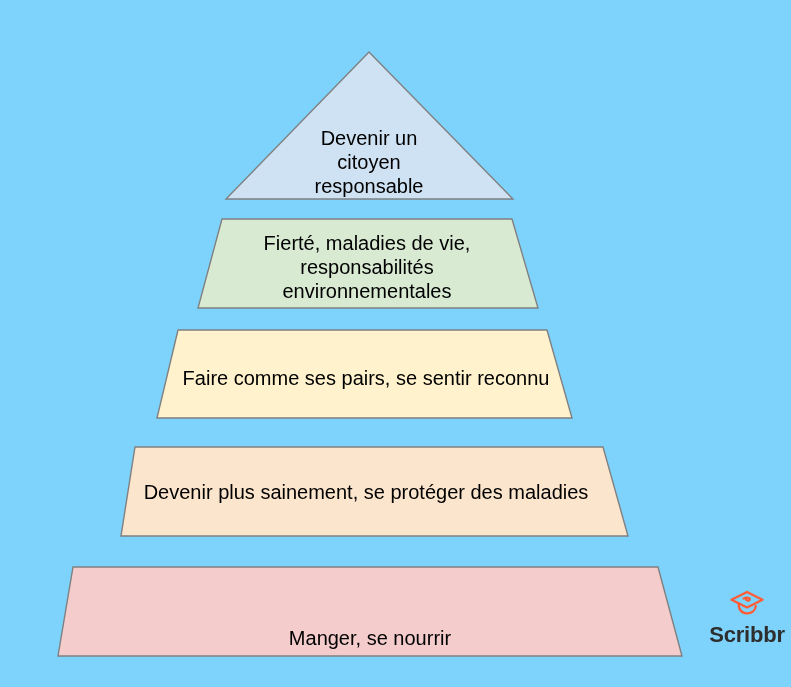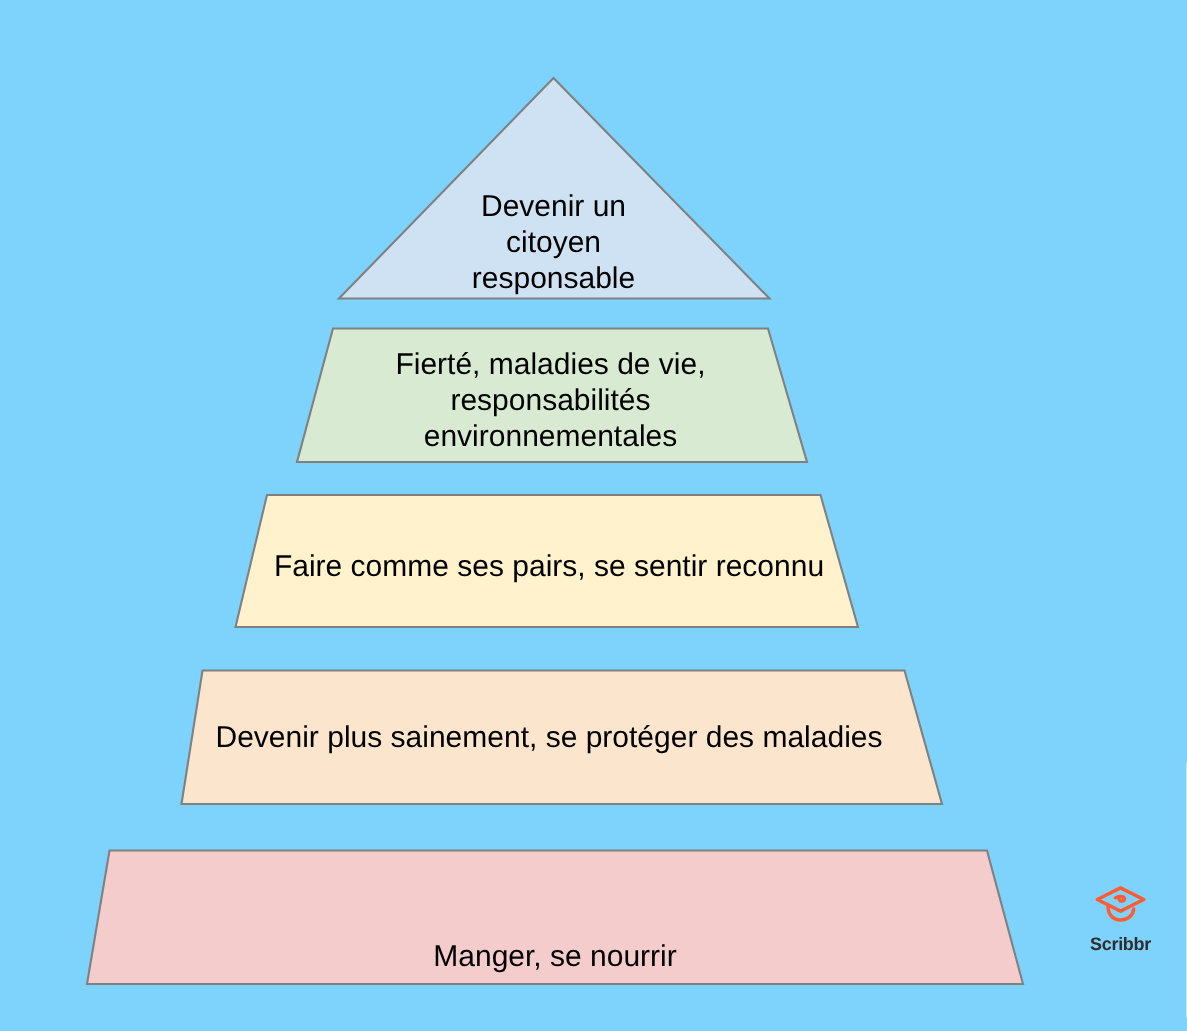--- a/index.html
+++ b/index.html
@@ -39,21 +39,21 @@
     left: 706px; top: 590px;
     width: 82px;
     display: flex;
     flex-direction: column;
     align-items: center;
   }
   .logo-icon { width: 36px; height: 31px; display: block; }
   .logo-icon path { fill: none; stroke-width: 2.4; stroke-linecap: round; stroke-linejoin: round; }
   .logo-word {
     margin-top: 1px;
-    font-size: 12px;
+    font-size: 22px;
     font-weight: bold;
     letter-spacing: -0.2px;
     color: var(--brand-text, #2e2e2e);
   }
 </style>
 </head>
 <body>
 
 <div class="canvas">
 

